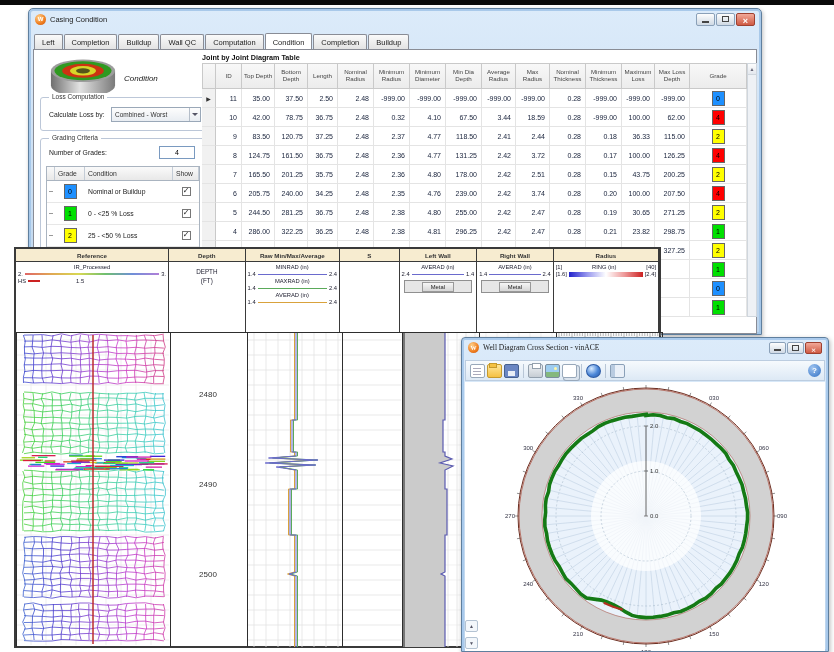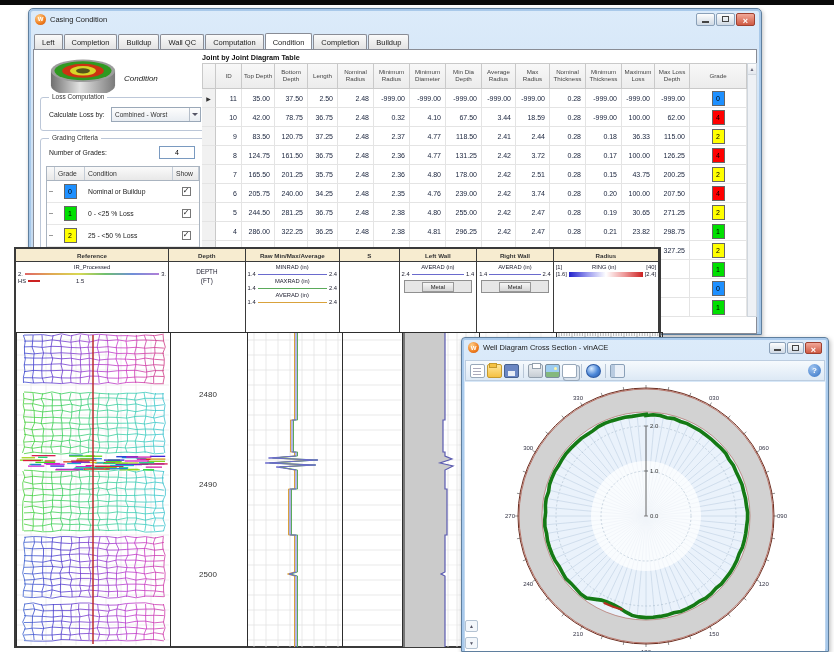--- a/index.html
+++ b/index.html
@@ -75,21 +75,21 @@
   .leg-center{text-align:center;margin-top:2px;white-space:nowrap;}
   .scale-row{display:flex;align-items:center;padding:0 2px;gap:2px;margin-top:1px;}
   .scale-row .ln{flex:1;height:2px;}
   .metal-box{margin:3px 4px 0;height:13px;background:#e6e6e6;border:1px solid #909090;display:flex;align-items:center;justify-content:center;}
   .metal-btn{background:linear-gradient(#f6f6f6,#d6d6d6);border:1px solid #999;font-size:5.8px;padding:1px 8px;color:#222;}
   .lg-plot{position:relative;height:315px;border-top:0;}
 
   
   #cross-window{left:461px;top:337px;width:368px;height:315px;z-index:20;border-radius:4px 4px 0 0;
     box-shadow:0 0 0 2px rgba(165,200,235,.9) inset,1px 2px 5px rgba(0,0,0,.3);}
-  #cross-window .titlebar{height:19px;}
+  #cross-window .titlebar{height:19px;font-family:Liberation Serif, serif;}
   .toolbar{position:absolute;left:3px;right:3px;top:22px;height:21px;background:linear-gradient(#f6fafd,#dde9f5);
     border:1px solid #bccde0;display:flex;align-items:center;padding:0 3px;}
   .tb-sep{width:1px;height:14px;background:#b8c6d6;margin:0 3px;}
   .ic{width:15px;height:14px;display:inline-block;position:relative;margin:0 1px;border-radius:2px;}
   .ic-new{background:#fff;border:1px solid #98a8ba;}
   .ic-new::after{content:"";position:absolute;left:2px;top:3px;width:8px;height:1px;background:#aab;box-shadow:0 3px 0 #aab,0 6px 0 #aab;}
   .ic-open{background:linear-gradient(#ffe69a,#f5c143);border:1px solid #c69a2d;}
   .ic-open::before{content:"";position:absolute;left:1px;top:-2px;width:6px;height:3px;background:#f5c143;border:1px solid #c69a2d;}
   .ic-save{background:#6b87c3;border:1px solid #47618f;}
   .ic-save::after{content:"";position:absolute;left:3px;bottom:1px;width:7px;height:5px;background:#e9eef6;}

